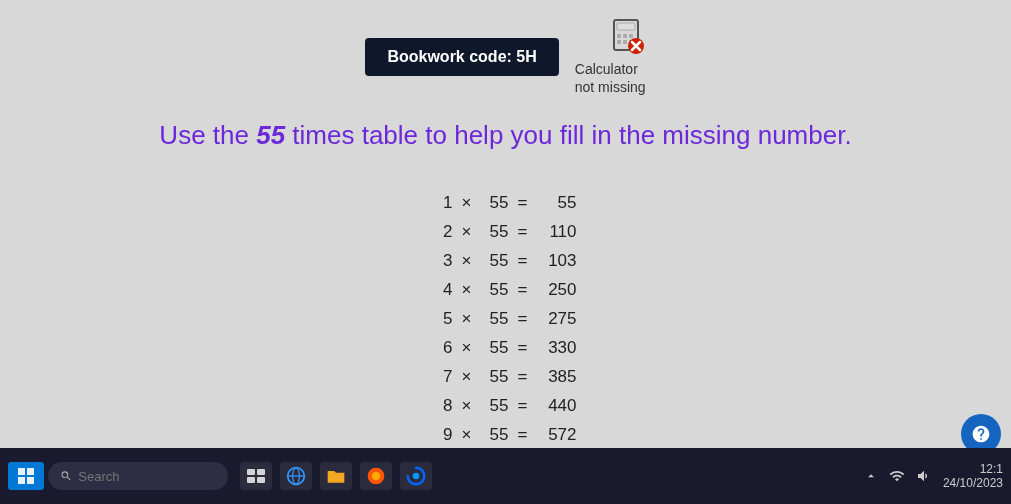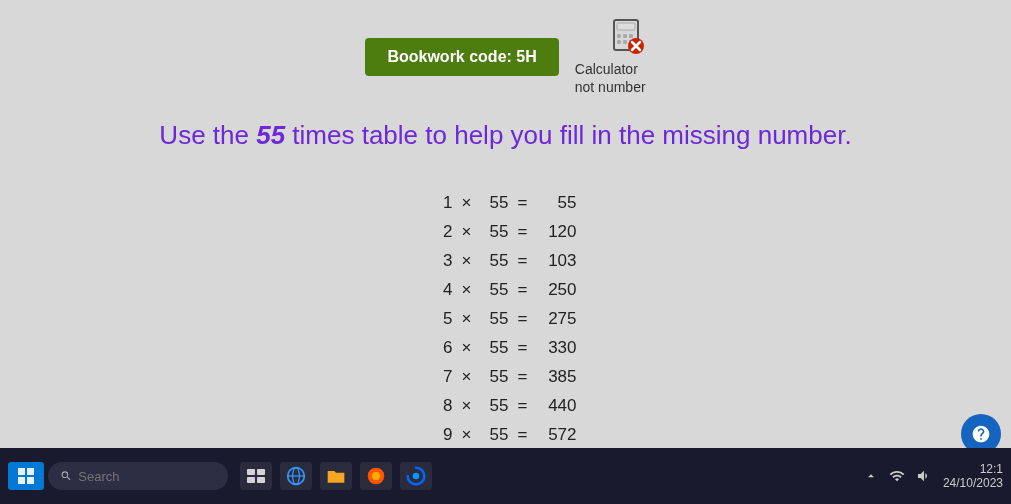--- a/index.html
+++ b/index.html
@@ -21,21 +21,21 @@
     }
 
     .header-row {
       display: flex;
       align-items: center;
       gap: 16px;
       margin-bottom: 24px;
     }
 
     .bookwork-btn {
-      background: #4d7c0f;
+      background: #0f172a;
       color: white;
       border: none;
       padding: 10px 22px;
       font-size: 16px;
       font-weight: bold;
       border-radius: 4px;
       cursor: pointer;
     }
 
     .calculator-badge {
@@ -281,21 +281,21 @@
           <rect x="13" y="22" width="4" height="4" rx="1" fill="#aaa"></rect>
           <rect x="19" y="22" width="4" height="4" rx="1" fill="#aaa"></rect>
 
           <circle cx="26" cy="28" r="8" fill="#cc2200"></circle>
           <line x1="22" y1="24" x2="30" y2="32" stroke="white" stroke-width="2.5" stroke-linecap="round"></line>
           <line x1="30" y1="24" x2="22" y2="32" stroke="white" stroke-width="2.5" stroke-linecap="round"></line>
         </svg>
       </div>
       <div class="calculator-text">
         <div>Calculator</div>
-        <div>not number</div>
+        <div>not missing</div>
       </div>
     </div>
   </div>
 
   <div class="question-section">
     <div class="question-instruction">
       <span class="normal">Use the </span><strong>55</strong><span class="normal"> times table to help you fill in the missing number.</span>
     </div>
   </div>
 
@@ -305,21 +305,21 @@
       <span class="tt-x">×</span>
       <span class="tt-55">55</span>
       <span class="tt-eq">=</span>
       <span class="tt-result">55</span>
     </div>
       <div class="tt-row">
       <span class="tt-num">2</span>
       <span class="tt-x">×</span>
       <span class="tt-55">55</span>
       <span class="tt-eq">=</span>
-      <span class="tt-result">120</span>
+      <span class="tt-result">110</span>
     </div>
       <div class="tt-row">
       <span class="tt-num">3</span>
       <span class="tt-x">×</span>
       <span class="tt-55">55</span>
       <span class="tt-eq">=</span>
       <span class="tt-result">103</span>
     </div>
       <div class="tt-row">
       <span class="tt-num">4</span>

